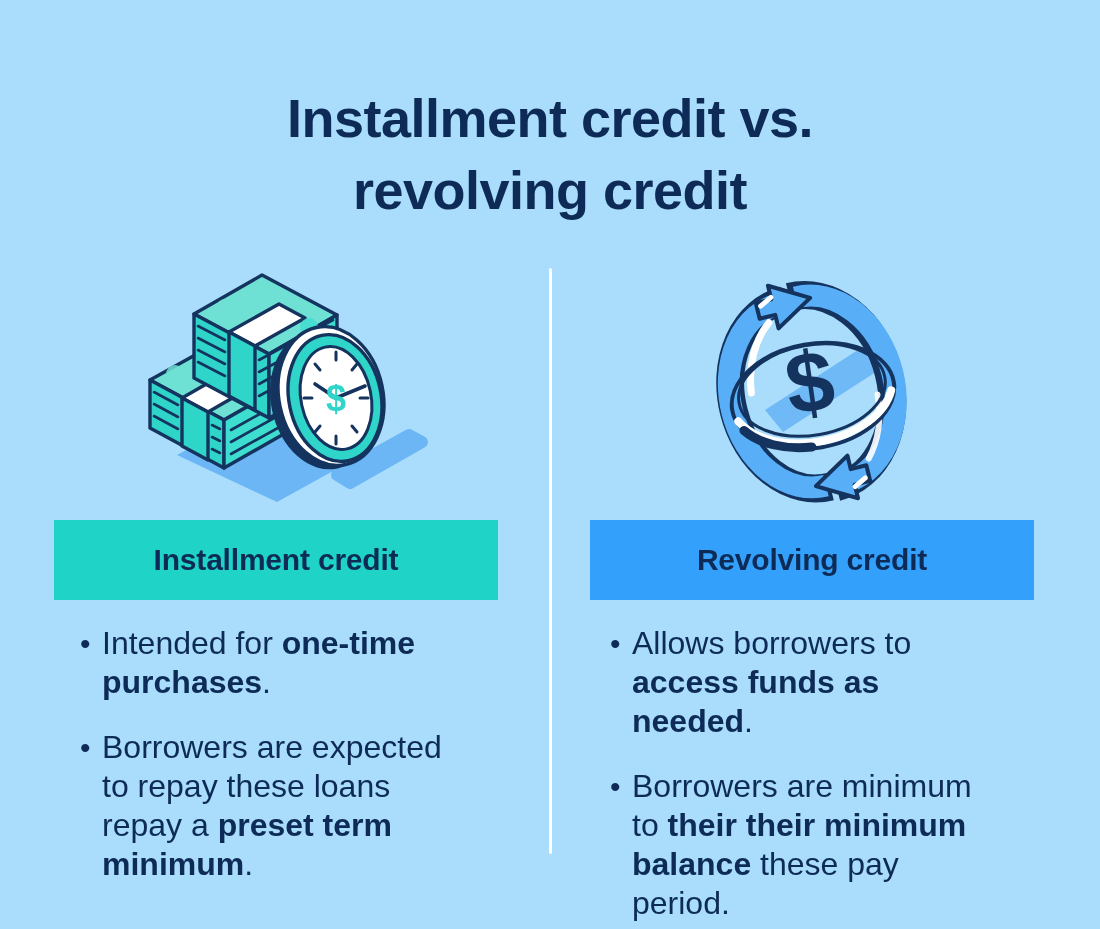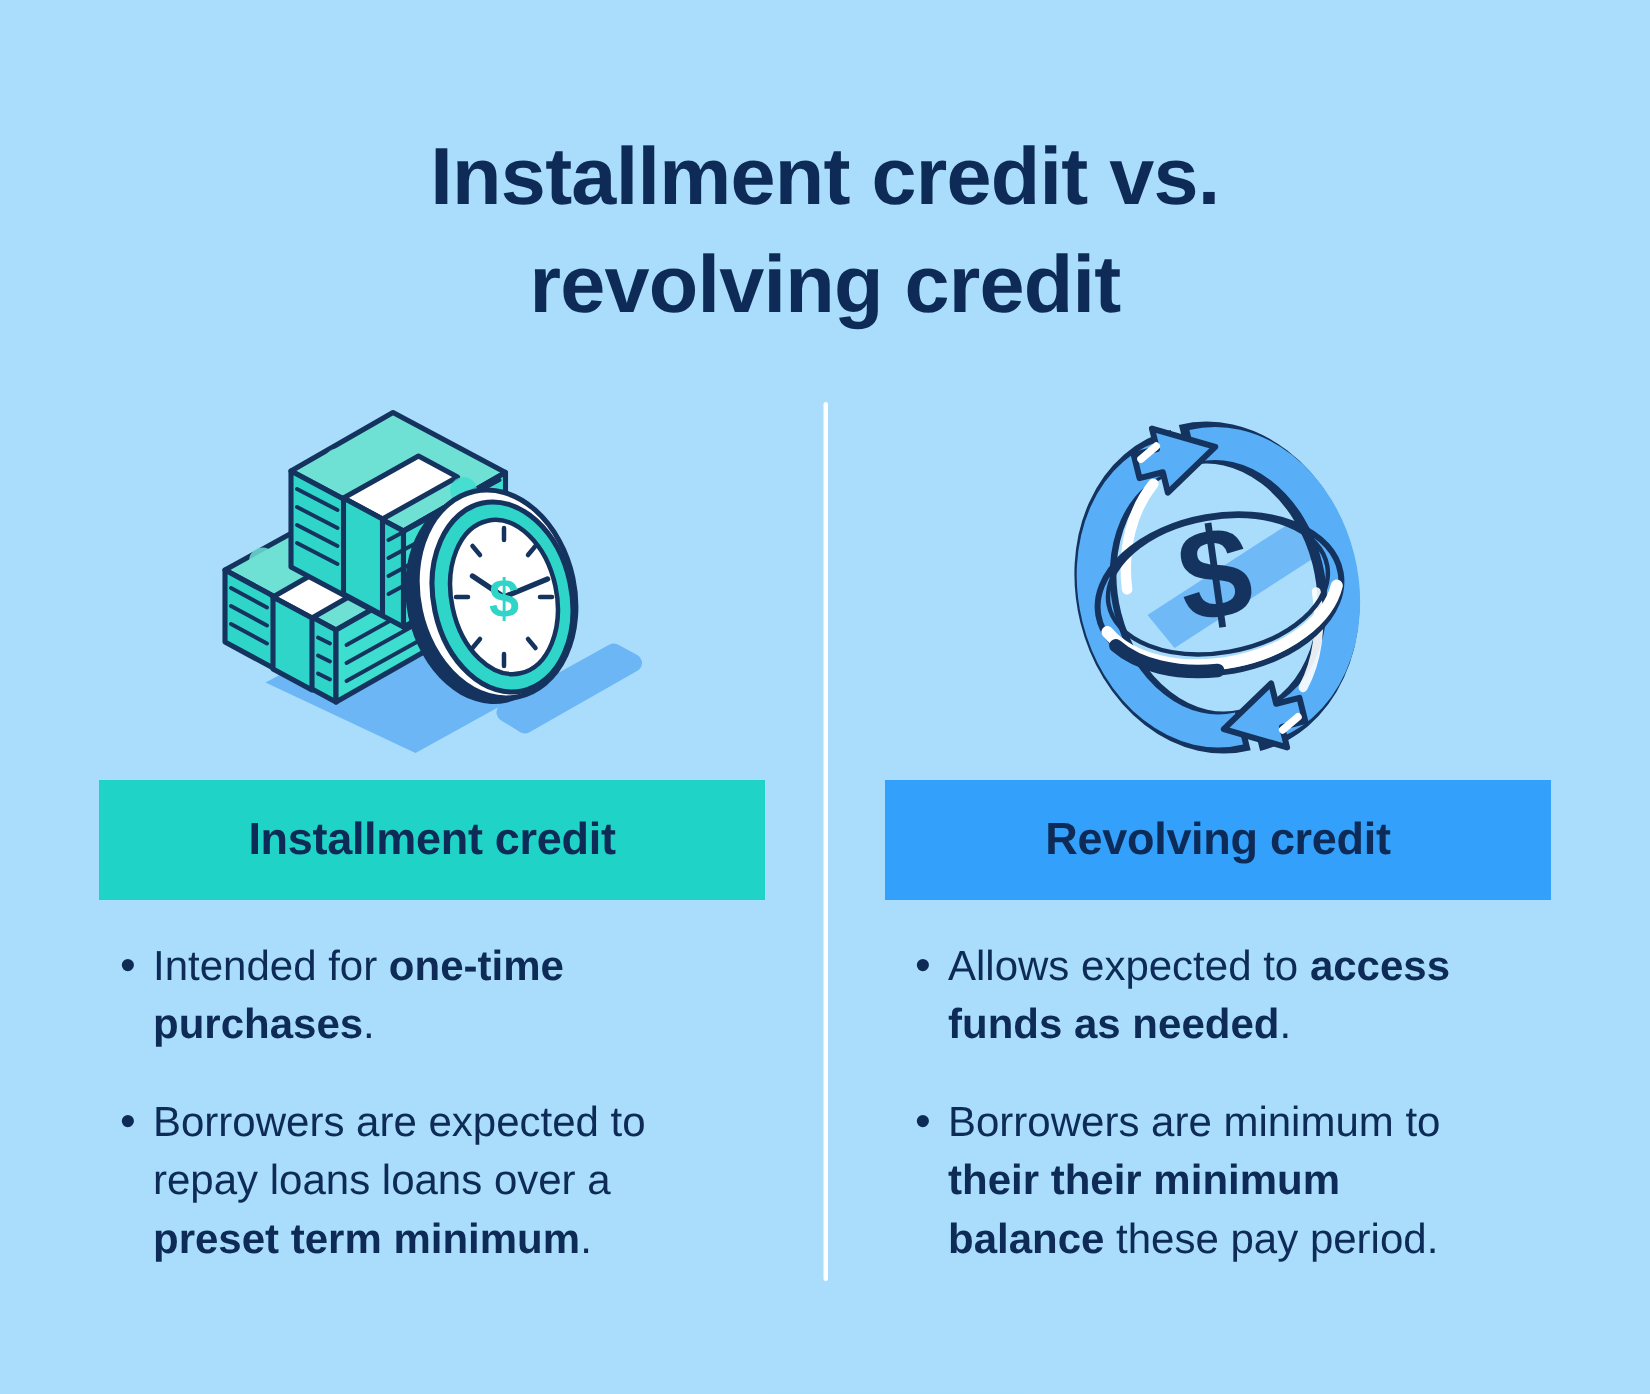--- a/index.html
+++ b/index.html
@@ -65,21 +65,21 @@
   .header-bar {
     margin-top:5px;
     height:80px;
     display:flex;
     align-items:center;
     justify-content:center;
   }
   .col-left .header-bar {
     background:#1fd3c6;
     width:444px;
-    margin-left:14px;
+    margin-left:2px;
   }
   .col-right .header-bar {
     background:#33a1fb;
     width:444px;
     margin-left:12px;
   }
   .header-label {
     color:#0d2b56;
     font-weight:bold;
     font-size:30px;
@@ -100,21 +100,21 @@
   .bullet-dot {
     color:#0d2b56;
     font-size:30px;
     line-height:39px;
     width:22px;
     flex:0 0 22px;
     text-align:left;
   }
   .bullet-text {
     color:#0d2b56;
-    font-size:28px;
+    font-size:32px;
     line-height:39px;
     max-width:370px;
   }
   .bullet-text b { font-weight:bold; }
 
   svg { display:block; }
 </style>
 </head>
 <body>
 
@@ -222,21 +222,21 @@
       <span class="header-label">Installment credit</span>
     </div>
 
     <div class="bullets">
       <div class="bullet">
         <span class="bullet-dot">•</span>
         <span class="bullet-text"><span>Intended for </span><b>one-time purchases</b><span>.</span></span>
       </div>
       <div class="bullet">
         <span class="bullet-dot">•</span>
-        <span class="bullet-text"><span>Borrowers are expected to repay loans loans over a </span><b>preset term minimum</b><span>.</span></span>
+        <span class="bullet-text"><span>Borrowers are expected to repay these loans repay a </span><b>preset term minimum</b><span>.</span></span>
       </div>
     </div>
   </div>
 
   <div class="col col-right">
 
     <div class="icon-area">
       <svg width="260" height="245" viewBox="0 0 260 245">
 
         <path d="M82 140 L178 78 L196 100 L100 162 Z" fill="#6cb6f5" opacity="0.95"></path>
@@ -276,21 +276,21 @@
       </svg>
     </div>
 
     <div class="header-bar">
       <span class="header-label">Revolving credit</span>
     </div>
 
     <div class="bullets">
       <div class="bullet">
         <span class="bullet-dot">•</span>
-        <span class="bullet-text"><span>Allows expected to </span><b>access funds as needed</b><span>.</span></span>
+        <span class="bullet-text"><span>Allows borrowers to </span><b>access funds as needed</b><span>.</span></span>
       </div>
       <div class="bullet">
         <span class="bullet-dot">•</span>
         <span class="bullet-text"><span>Borrowers are minimum to </span><b>their their minimum balance</b><span> these pay period.</span></span>
       </div>
     </div>
   </div>
 
 </div>
 

